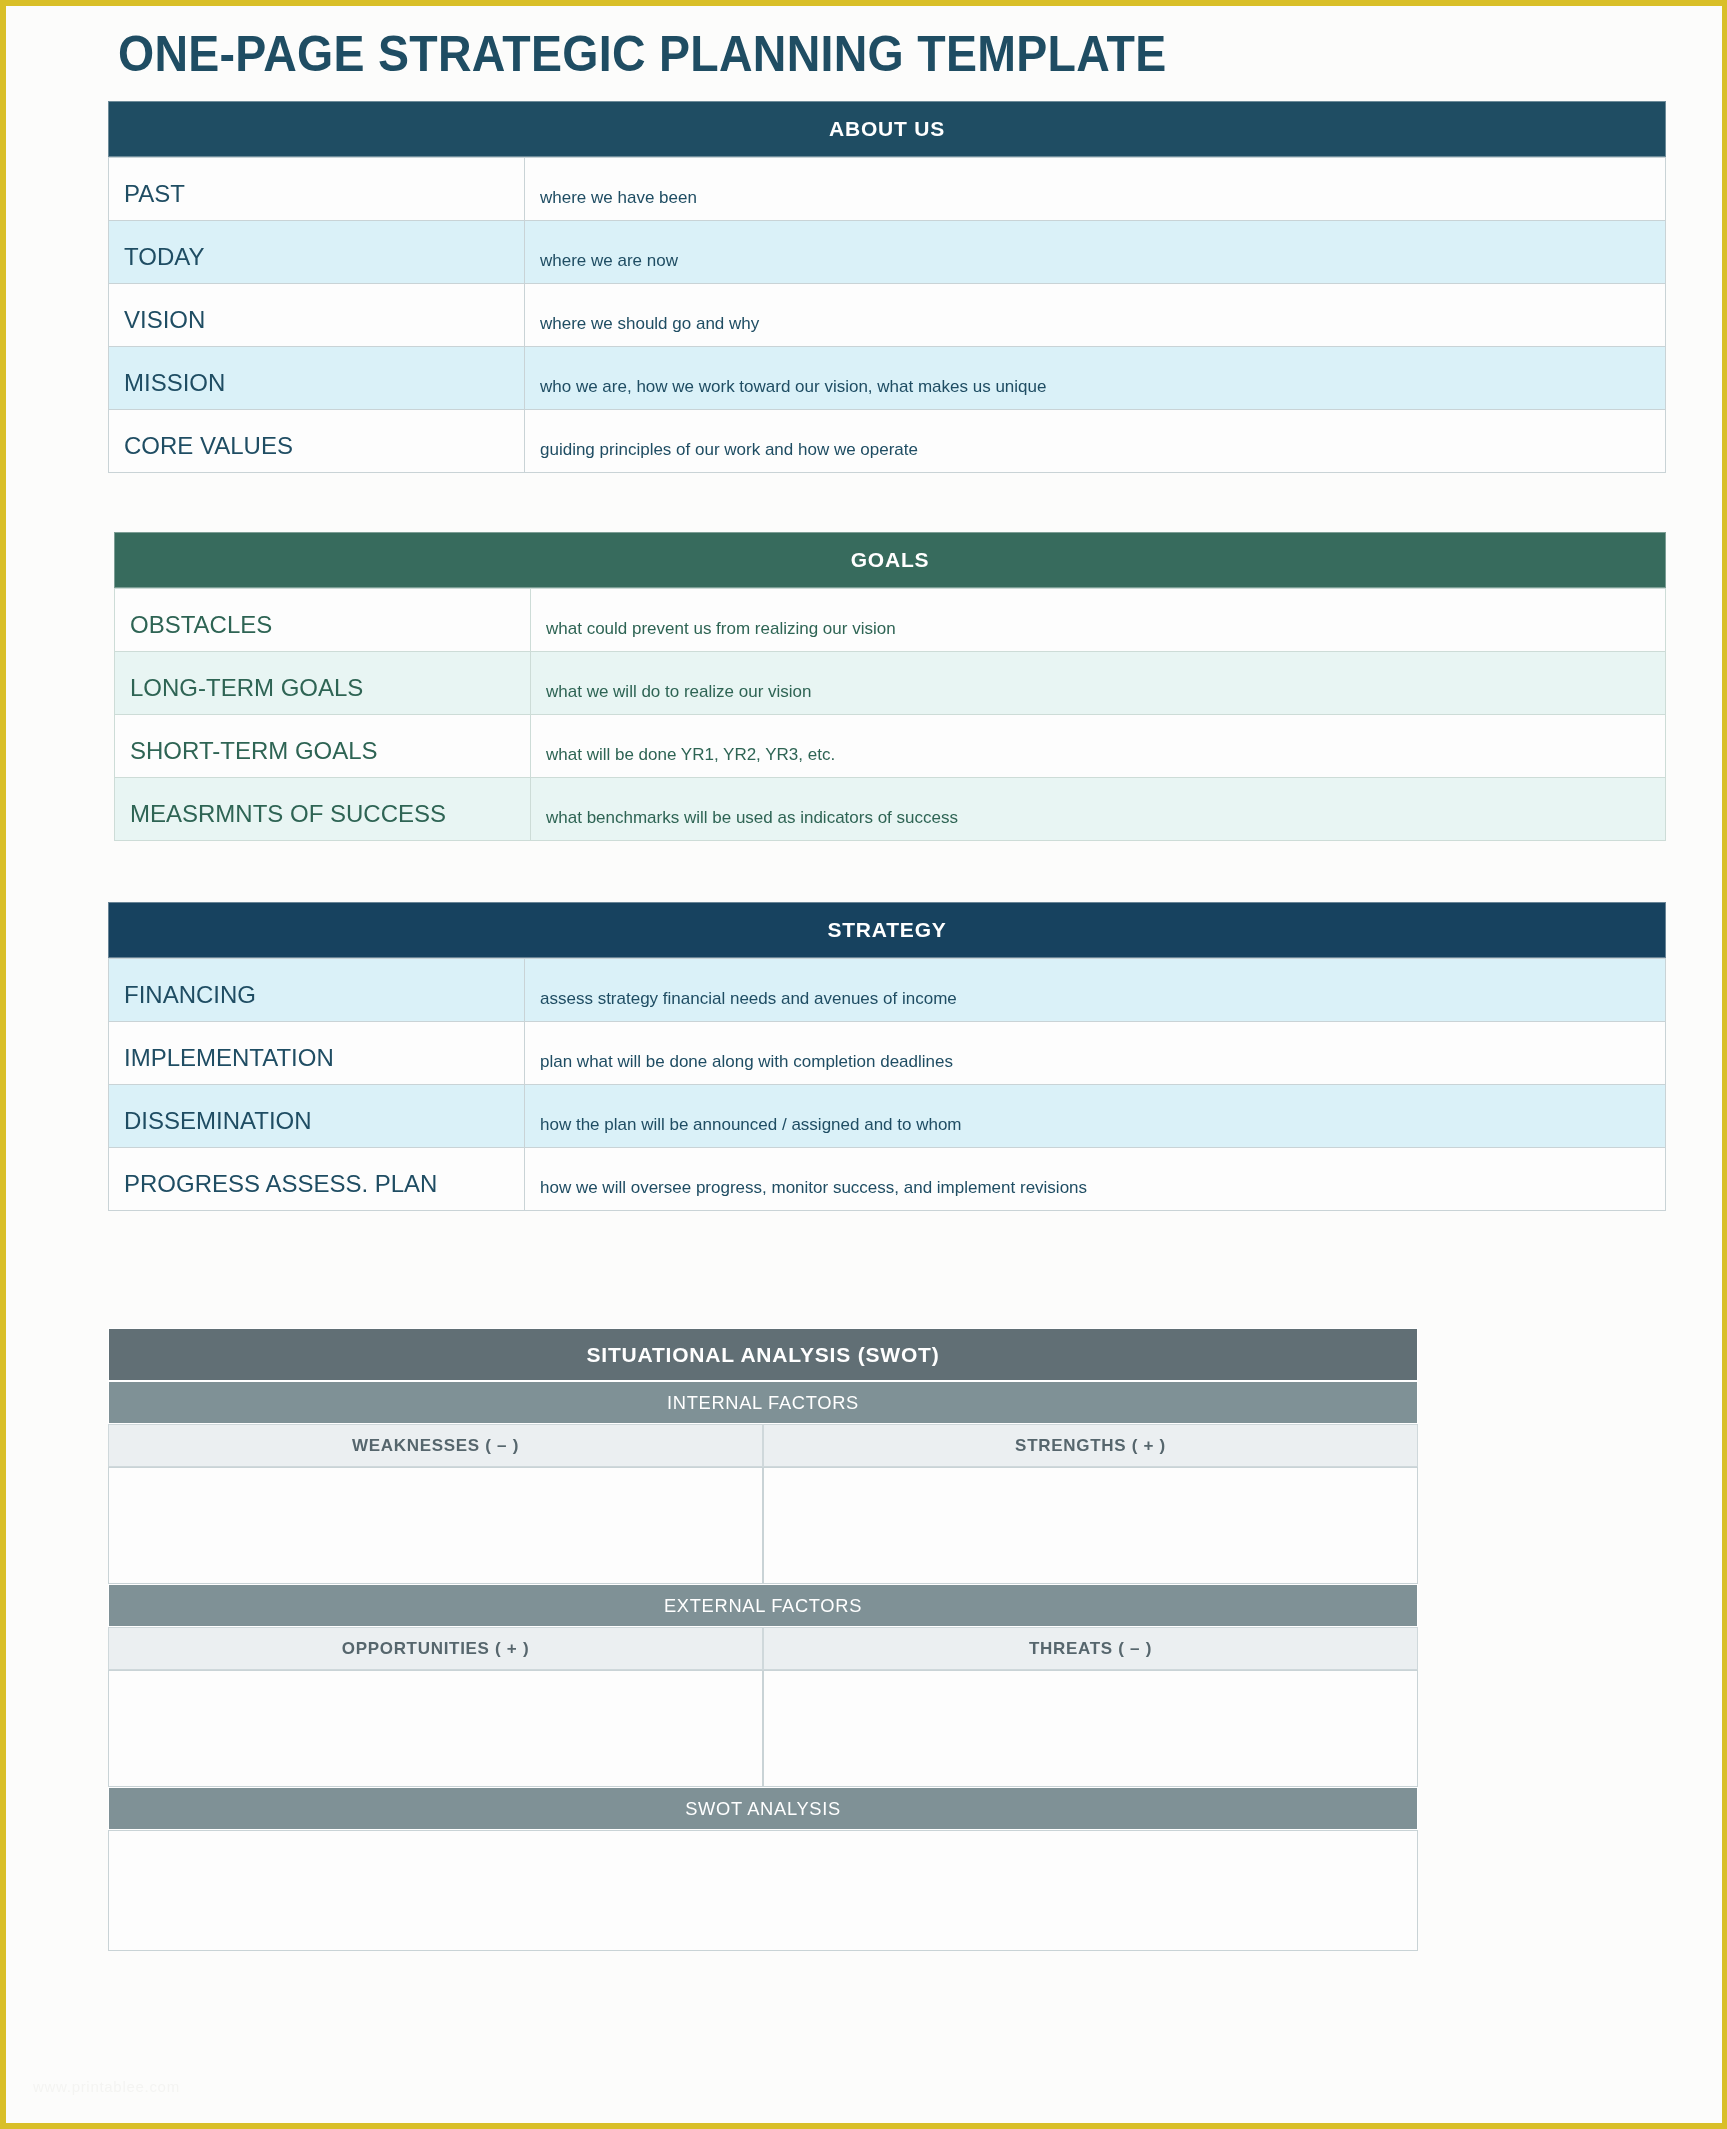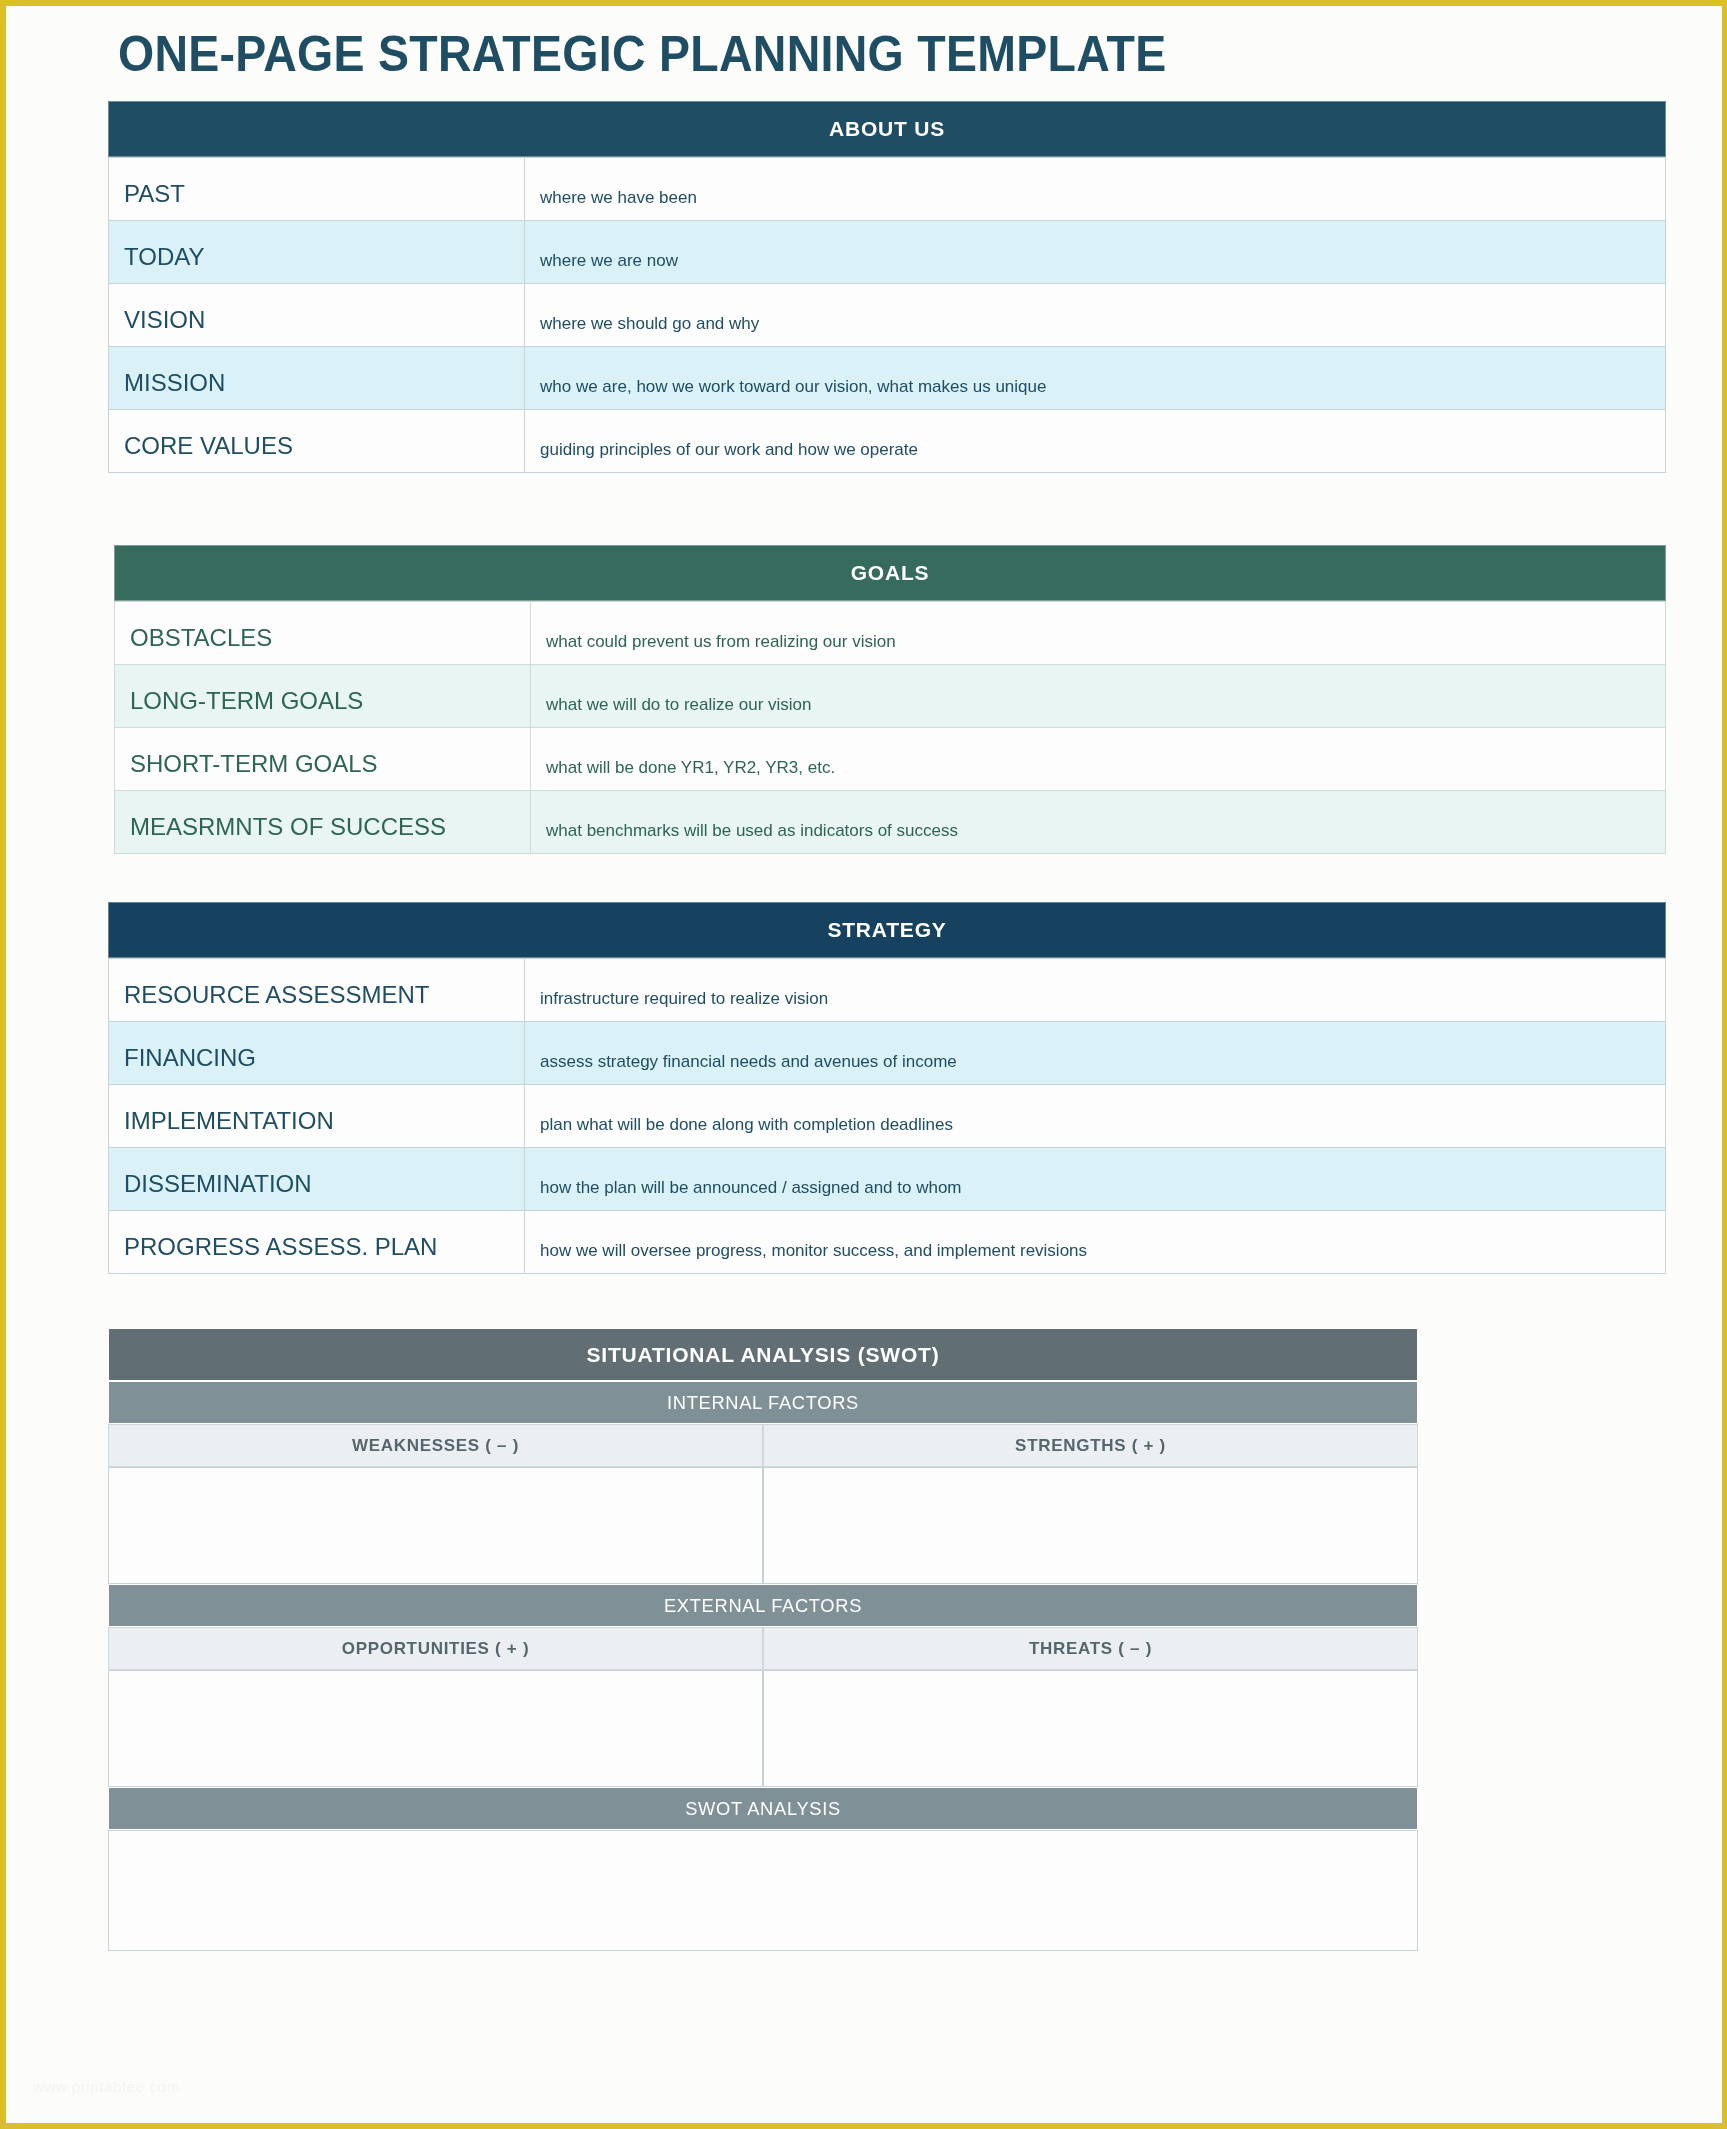--- a/index.html
+++ b/index.html
@@ -164,21 +164,21 @@
             <td class="val"><span>who we are, how we work toward our vision, what makes us unique</span></td>
           </tr>
           <tr>
             <td class="lbl"><span>CORE VALUES</span></td>
             <td class="val"><span>guiding principles of our work and how we operate</span></td>
           </tr>
         </tbody>
       </table>
     </div>
 
-    <div class="block" style="top:539px;padding-left:6px;">
+    <div class="block" style="top:526px;padding-left:6px;">
       <div class="band band-goals">GOALS</div>
       <table class="rowtable green">
         <tbody>
           <tr>
             <td class="lbl"><span>OBSTACLES</span></td>
             <td class="val"><span>what could prevent us from realizing our vision</span></td>
           </tr>
           <tr class="alt">
             <td class="lbl"><span>LONG-TERM GOALS</span></td>
             <td class="val"><span>what we will do to realize our vision</span></td>
@@ -192,24 +192,20 @@
             <td class="val"><span>what benchmarks will be used as indicators of success</span></td>
           </tr>
         </tbody>
       </table>
     </div>
 
     <div class="block" style="top:896px;">
       <div class="band band-strategy">STRATEGY</div>
       <table class="rowtable blue">
         <tbody>
-          <tr>
-            <td class="lbl"><span>RESOURCE ASSESSMENT</span></td>
-            <td class="val"><span>infrastructure required to realize vision</span></td>
-          </tr>
           <tr class="alt">
             <td class="lbl"><span>FINANCING</span></td>
             <td class="val"><span>assess strategy financial needs and avenues of income</span></td>
           </tr>
           <tr>
             <td class="lbl"><span>IMPLEMENTATION</span></td>
             <td class="val"><span>plan what will be done along with completion deadlines</span></td>
           </tr>
           <tr class="alt">
             <td class="lbl"><span>DISSEMINATION</span></td>

